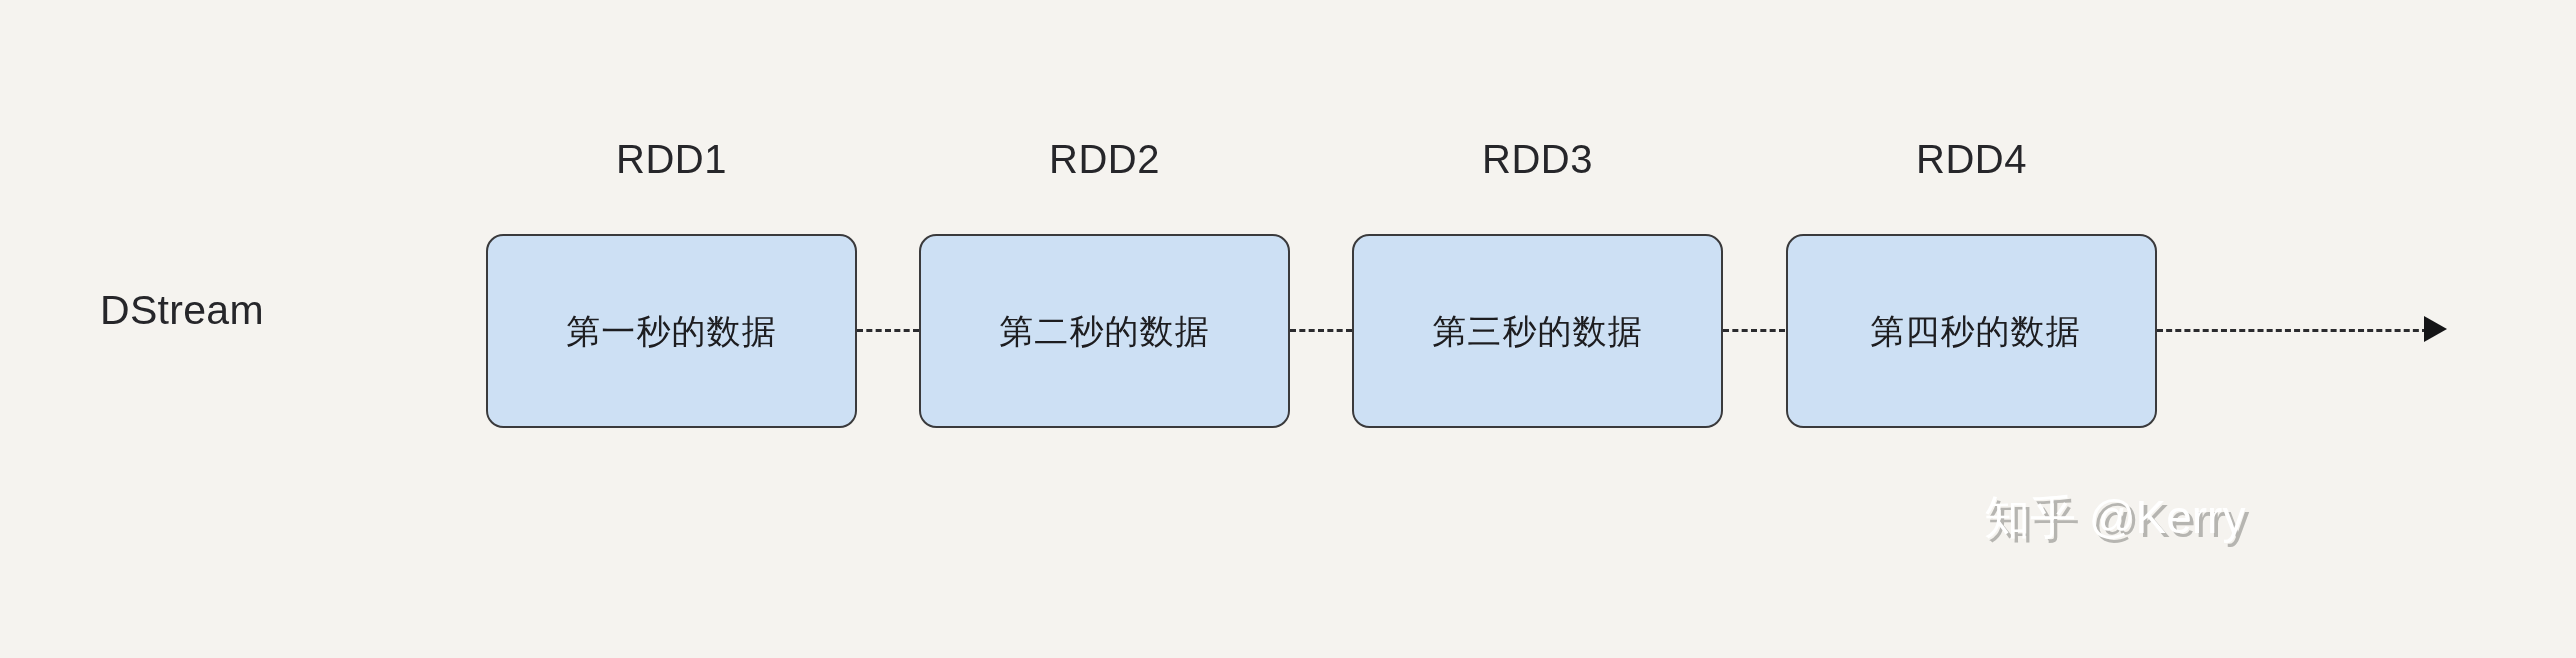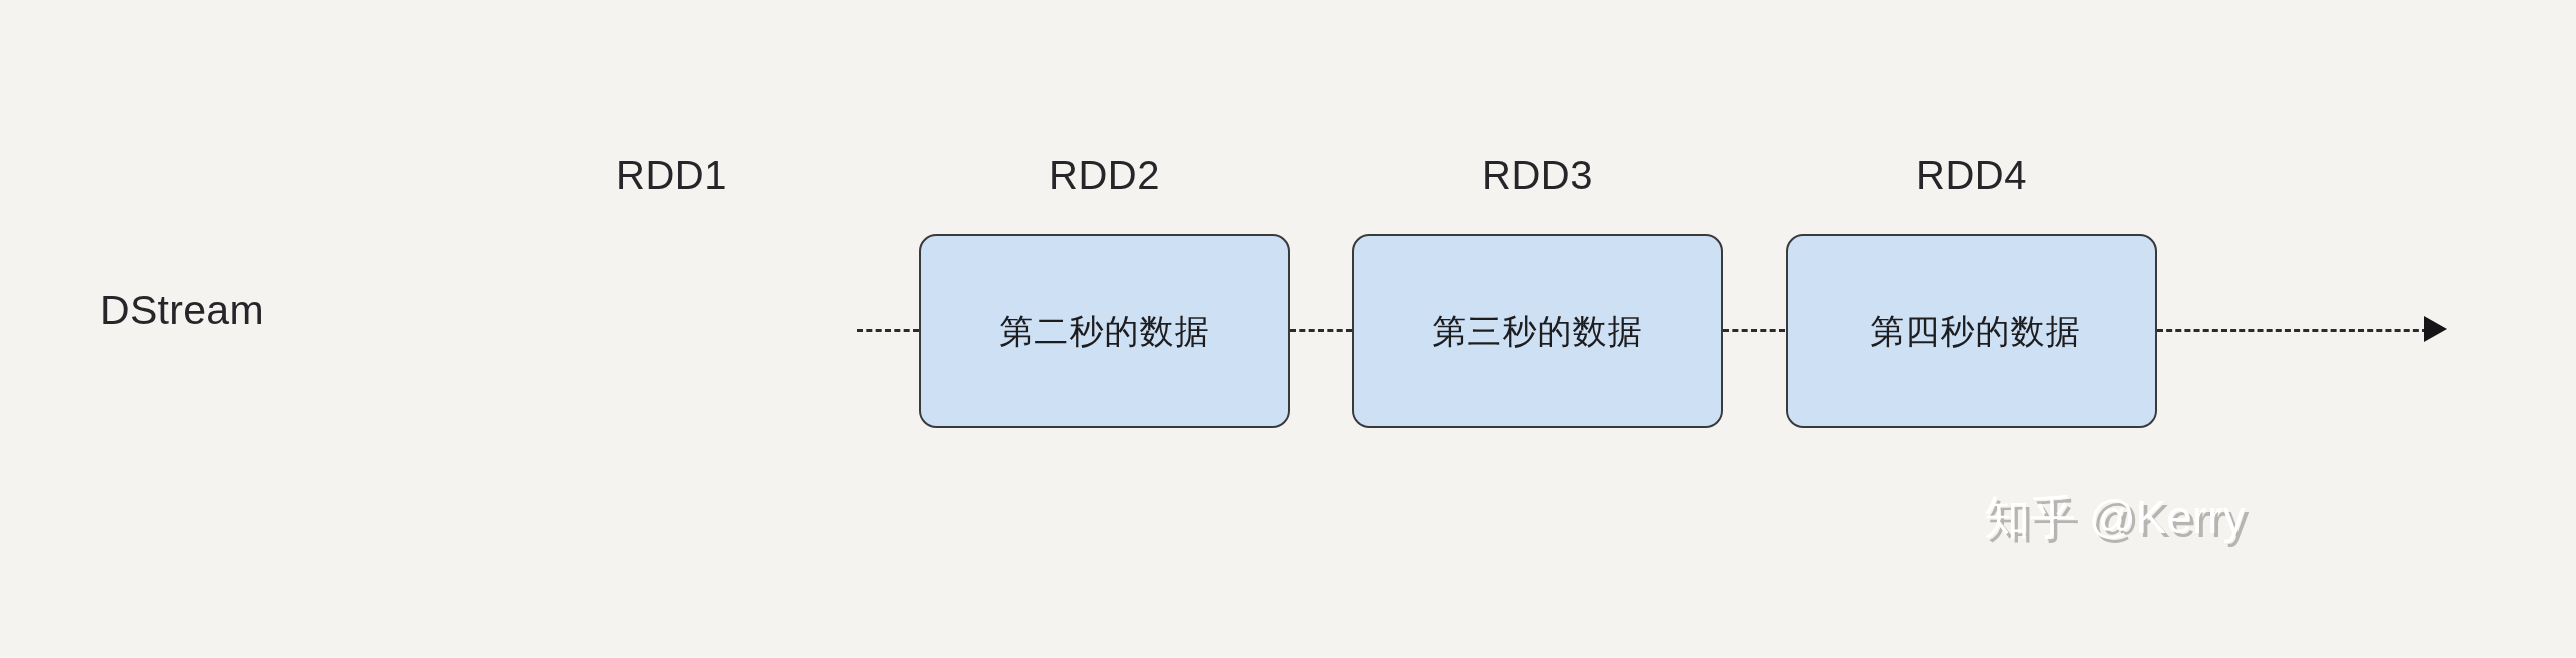--- a/index.html
+++ b/index.html
@@ -38,21 +38,20 @@
     position: absolute;
     top: 139px;
     width: 371px;
     text-align: center;
     font-size: 40px;
     line-height: 1;
     color: #26262a;
     letter-spacing: 0.5px;
     white-space: nowrap;
     user-select: none;
-    margin-top: 16px;
   }
 
   
   .rdd-box {
     position: absolute;
     top: 234px;
     width: 371px;
     height: 194px;
     box-sizing: border-box;
     background: #cde0f4;
@@ -118,20 +117,23 @@
 
 <div id="canvas">
 
   <div id="dstream-label">DStream</div>
 
   <div class="rdd-caption" style="left:486px;">RDD1</div>
   <div class="rdd-caption" style="left:919px;">RDD2</div>
   <div class="rdd-caption" style="left:1352px;">RDD3</div>
   <div class="rdd-caption" style="left:1786px;">RDD4</div>
 
+  <div class="rdd-box" style="left:486px;">
+    <span class="rdd-box-text">第一秒的数据</span>
+  </div>
 
   <div class="rdd-box" style="left:1352px;">
     <span class="rdd-box-text">第三秒的数据</span>
   </div>
 
   <div class="rdd-box" style="left:919px;">
     <span class="rdd-box-text">第二秒的数据</span>
   </div>
 
   <div class="rdd-box" style="left:1786px;padding-left:8px;">

